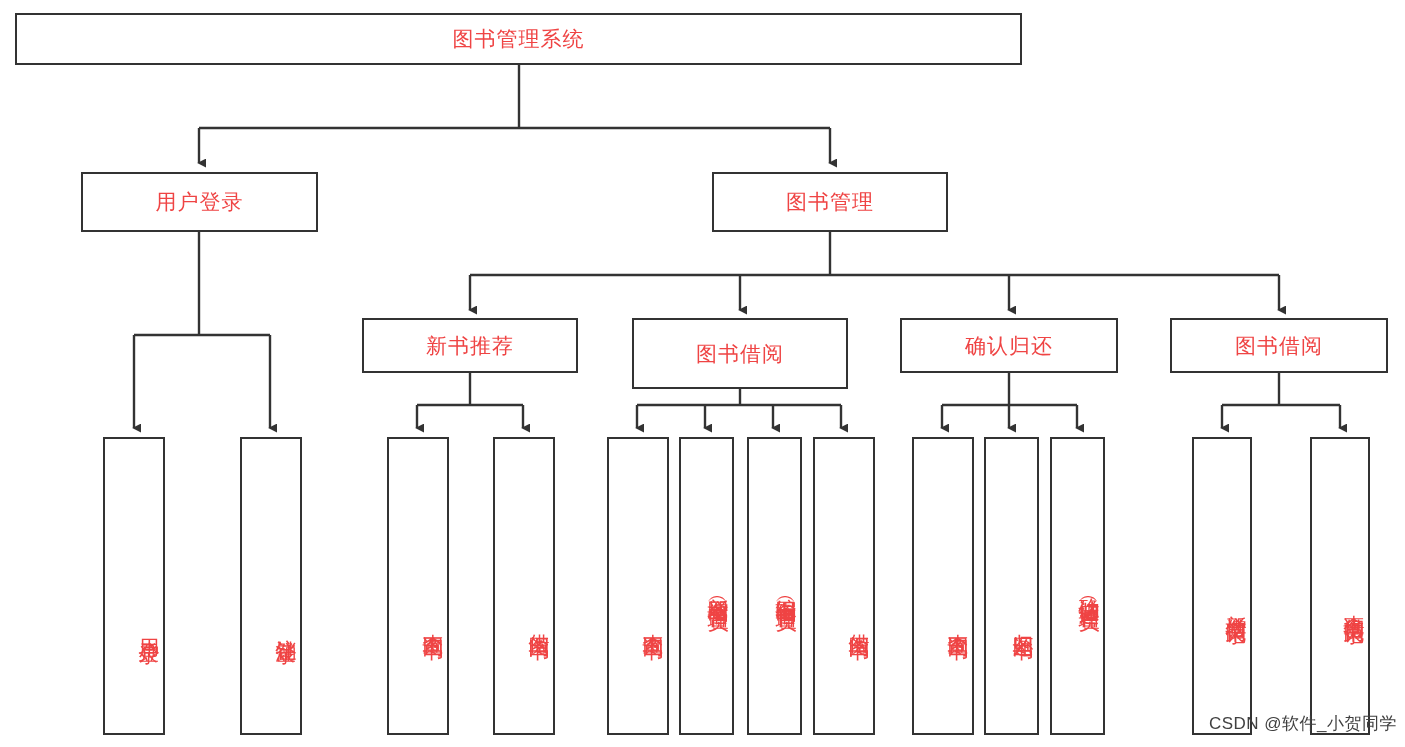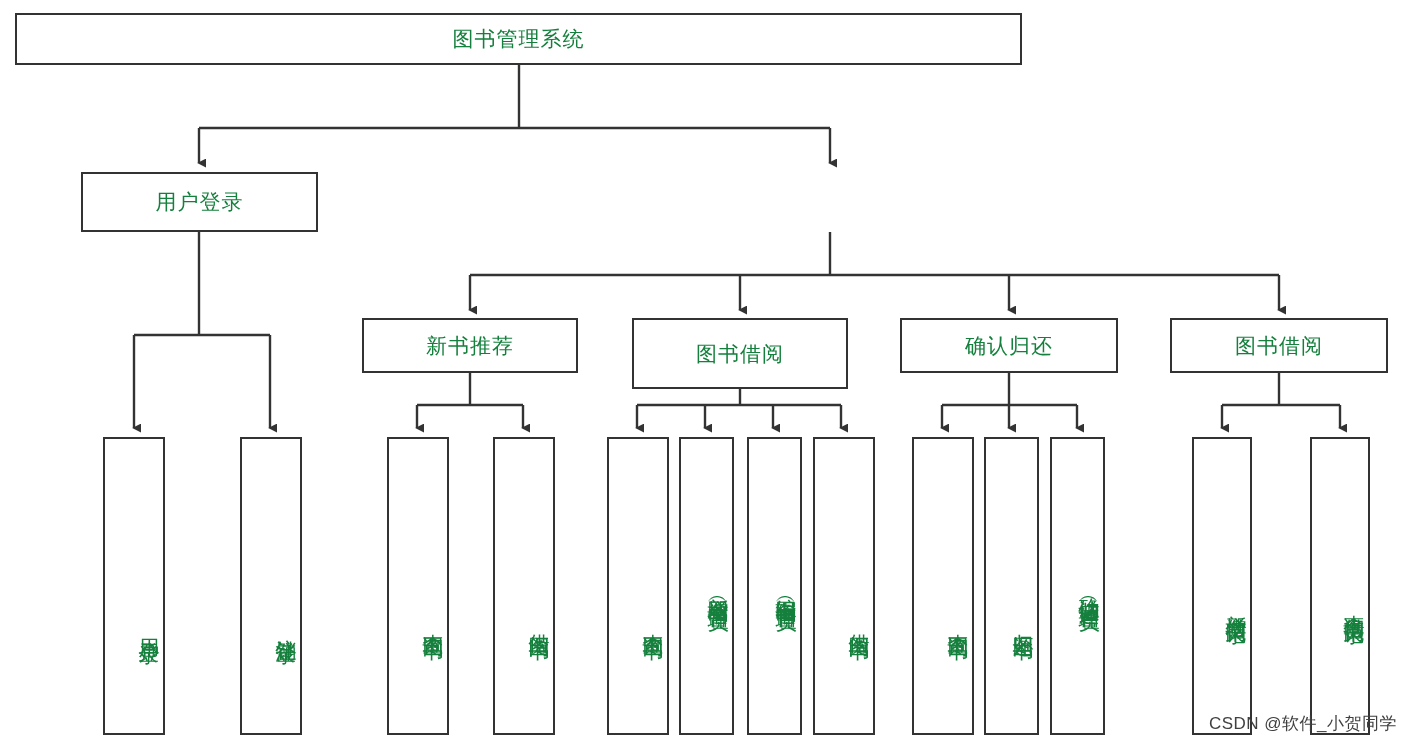--- a/index.html
+++ b/index.html
@@ -25,21 +25,21 @@
     height: 747px;
   }
   .node {
     position: absolute;
     box-sizing: border-box;
     background: #ffffff;
     border: 2px solid #333333;
     display: flex;
     align-items: center;
     justify-content: center;
-    color: #15803d;
+    color: #ef4444;
   }
   .node.horiz {
     font-size: 21px;
     letter-spacing: 1px;
   }
   .node.vert {
     writing-mode: vertical-rl;
     text-orientation: upright;
     font-size: 21px;
     letter-spacing: 2px;
@@ -122,20 +122,23 @@
     </g>
   </svg>
 
   <div class="node horiz" style="left:15px; top:13px; width:1007px; height:52px;">
     <span class="node-label">图书管理系统</span>
   </div>
 
   <div class="node horiz" style="left:81px; top:172px; width:237px; height:60px;">
     <span class="node-label">用户登录</span>
   </div>
+  <div class="node horiz" style="left:712px; top:172px; width:236px; height:60px;">
+    <span class="node-label">图书管理</span>
+  </div>
 
   <div class="node horiz" style="left:362px; top:318px; width:216px; height:55px;text-align:center;">
     <span class="node-label">新书推荐</span>
   </div>
   <div class="node horiz" style="left:632px; top:318px; width:216px; height:71px;">
     <span class="node-label">图书借阅</span>
   </div>
   <div class="node horiz" style="left:900px; top:318px; width:218px; height:55px;">
     <span class="node-label">确认归还</span>
   </div>

